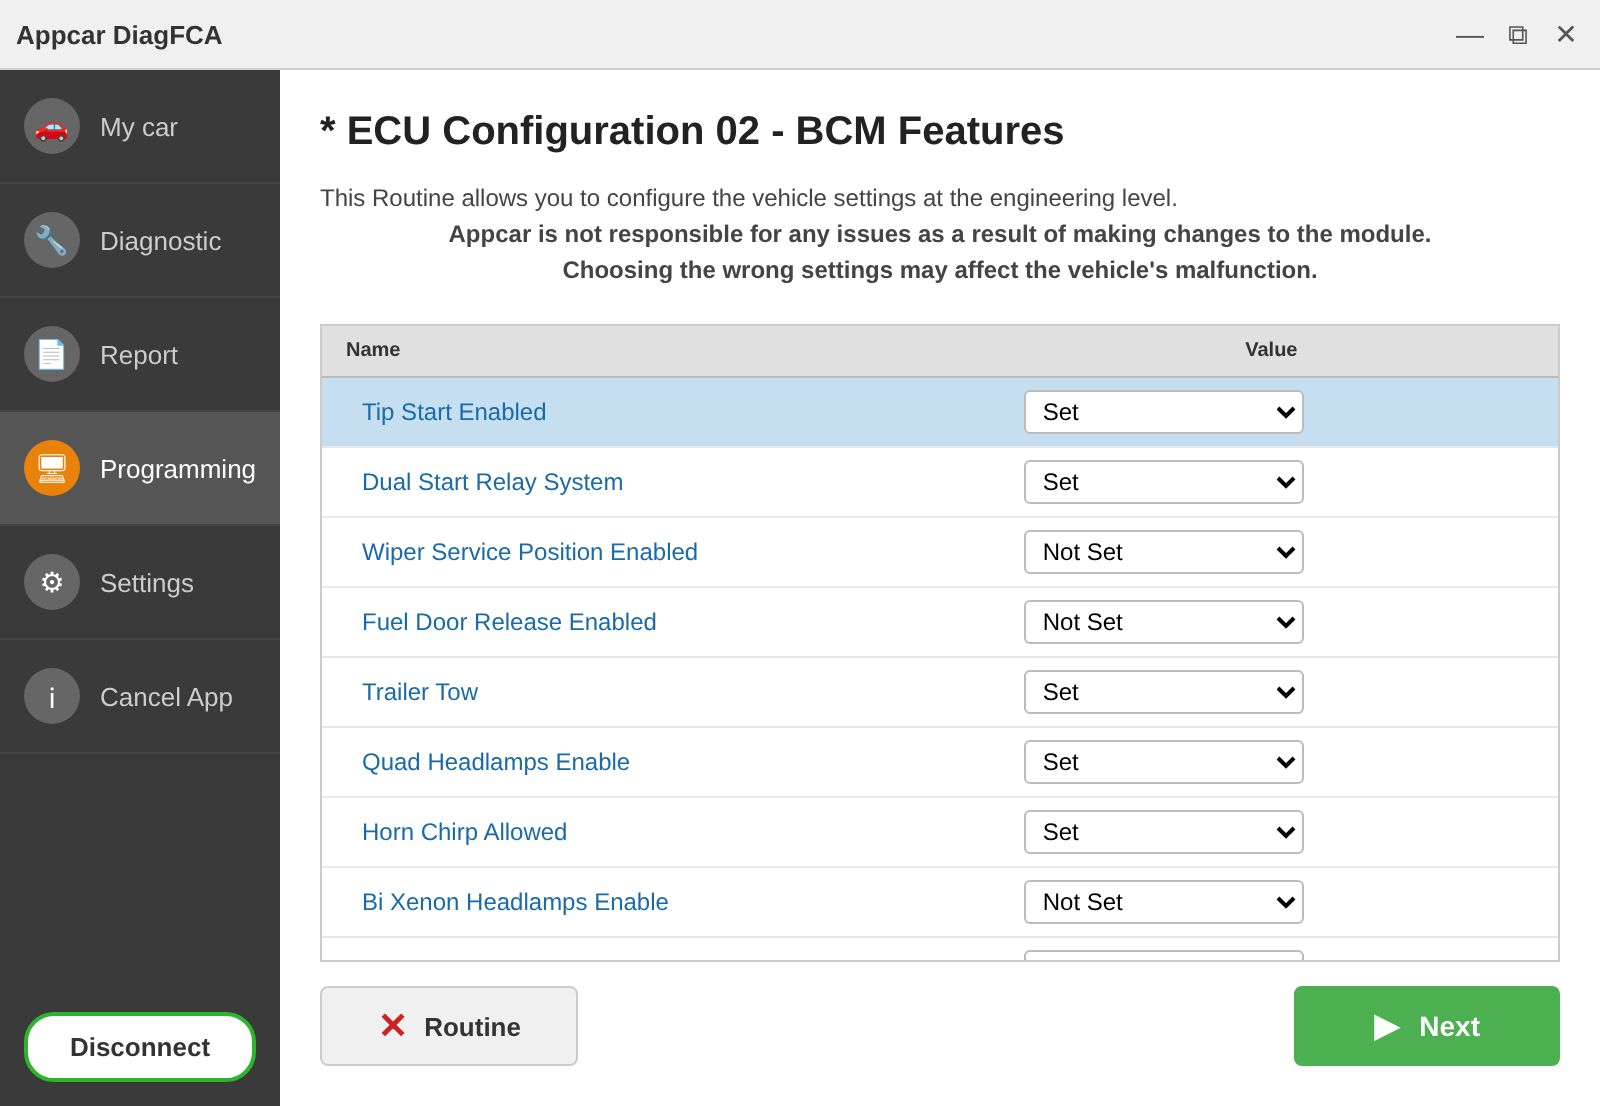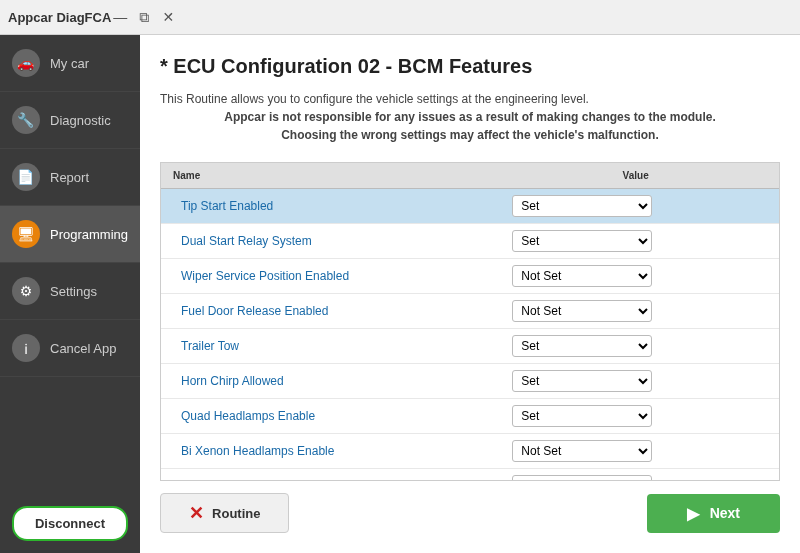--- a/index.html
+++ b/index.html
@@ -13,21 +13,21 @@
       display: flex;
       flex-direction: column;
     }
 
     
     .title-bar {
       background: #f0f0f0;
       height: 20px;
       display: flex;
       align-items: center;
-      justify-content: flex-start;
+      justify-content: space-between;
       padding: 17px 8px;
       border-bottom: 1px solid #d0d0d0;
       flex-shrink: 0;
     }
     .title-bar-title {
       font-size: 13px;
       color: #333;
     }
     .title-bar-title span {
       font-weight: bold;
@@ -301,25 +301,25 @@
             </tr>
             <tr>
               <td>Fuel Door Release Enabled</td>
               <td><select class="value-select"><option value="Set">Set</option><option value="Not Set" selected="">Not Set</option><option value="Latching Switch">Latching Switch</option><option value="Momentary Switch">Momentary Switch</option></select></td>
             </tr>
             <tr>
               <td>Trailer Tow</td>
               <td><select class="value-select"><option value="Set">Set</option><option value="Not Set">Not Set</option><option value="Latching Switch">Latching Switch</option><option value="Momentary Switch">Momentary Switch</option></select></td>
             </tr>
             <tr>
+              <td>Quad Headlamps Enable</td>
+              <td><select class="value-select"><option value="Set">Set</option><option value="Not Set">Not Set</option><option value="Latching Switch">Latching Switch</option><option value="Momentary Switch">Momentary Switch</option></select></td>
+            </tr>
+            <tr>
               <td>Horn Chirp Allowed</td>
-              <td><select class="value-select"><option value="Set">Set</option><option value="Not Set">Not Set</option><option value="Latching Switch">Latching Switch</option><option value="Momentary Switch">Momentary Switch</option></select></td>
-            </tr>
-            <tr>
-              <td>Quad Headlamps Enable</td>
               <td><select class="value-select"><option value="Set">Set</option><option value="Not Set">Not Set</option><option value="Latching Switch">Latching Switch</option><option value="Momentary Switch">Momentary Switch</option></select></td>
             </tr>
             <tr>
               <td>Bi Xenon Headlamps Enable</td>
               <td><select class="value-select"><option value="Set">Set</option><option value="Not Set" selected="">Not Set</option><option value="Latching Switch">Latching Switch</option><option value="Momentary Switch">Momentary Switch</option></select></td>
             </tr>
             <tr>
               <td>Hazard Lamp Configuration</td>
               <td><select class="value-select"><option value="Set">Set</option><option value="Not Set">Not Set</option><option value="Latching Switch" selected="">Latching Switch</option><option value="Momentary Switch">Momentary Switch</option></select></td>
             </tr>

